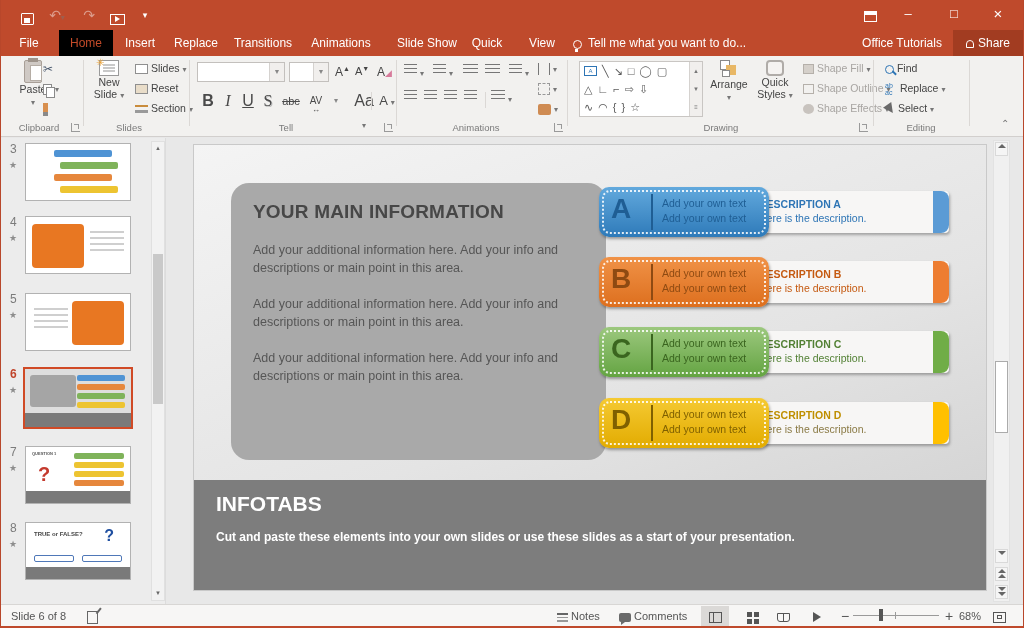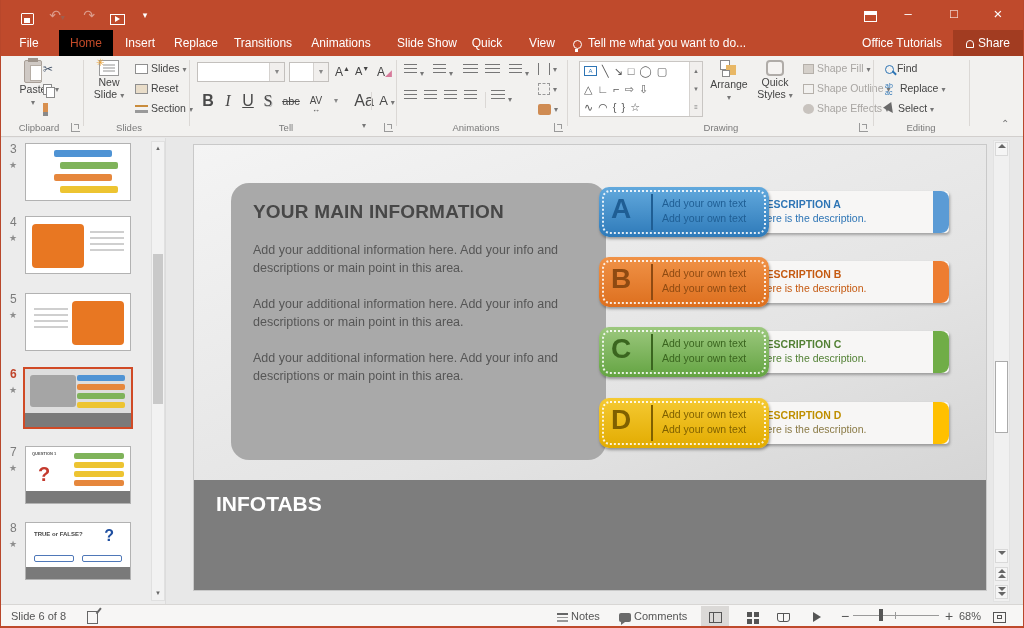--- a/index.html
+++ b/index.html
@@ -373,20 +373,21 @@
         <div class="tabplate">
           <div class="tabdots"></div>
           <div class="tabletter" style="color:#7f6000">D</div>
           <div class="tabdiv" style="background:#7f6000"></div>
           <div class="tabtxt" style="color:#7f6000"><span>Add your own text</span><br><span>Add your own text</span></div>
         </div>
       </div>
 
       <div class="footband">
         <div class="foot-title">INFOTABS</div>
+        <div class="foot-text">Cut and paste these elements into your own slides or use these slides as a start of your presentation.</div>
       </div>
     </div>
 
     <div class="rscroll">
       <div class="rbtn" style="top:1px">
           <div class="tri up"></div>
         </div>
       <div style="position:absolute;left:1px;top:220px;width:13px;height:72px;background:#fff;border:1px solid #ababab"></div>
       <div class="rbtn" style="top:408px">
           <div class="tri dn"></div>

